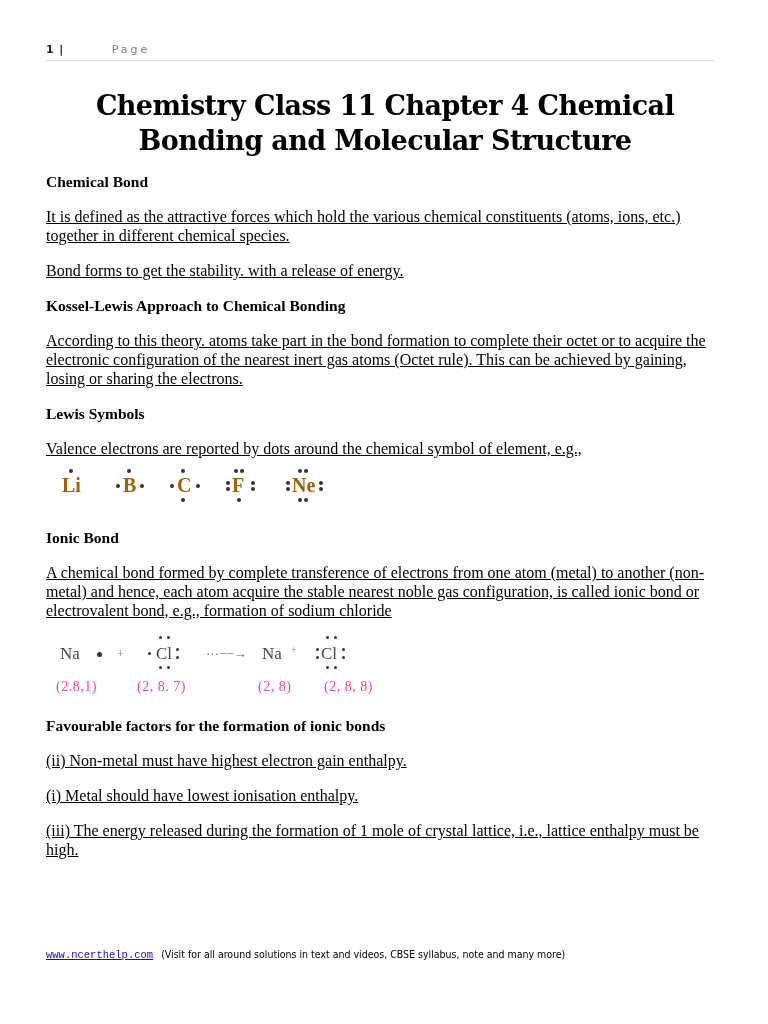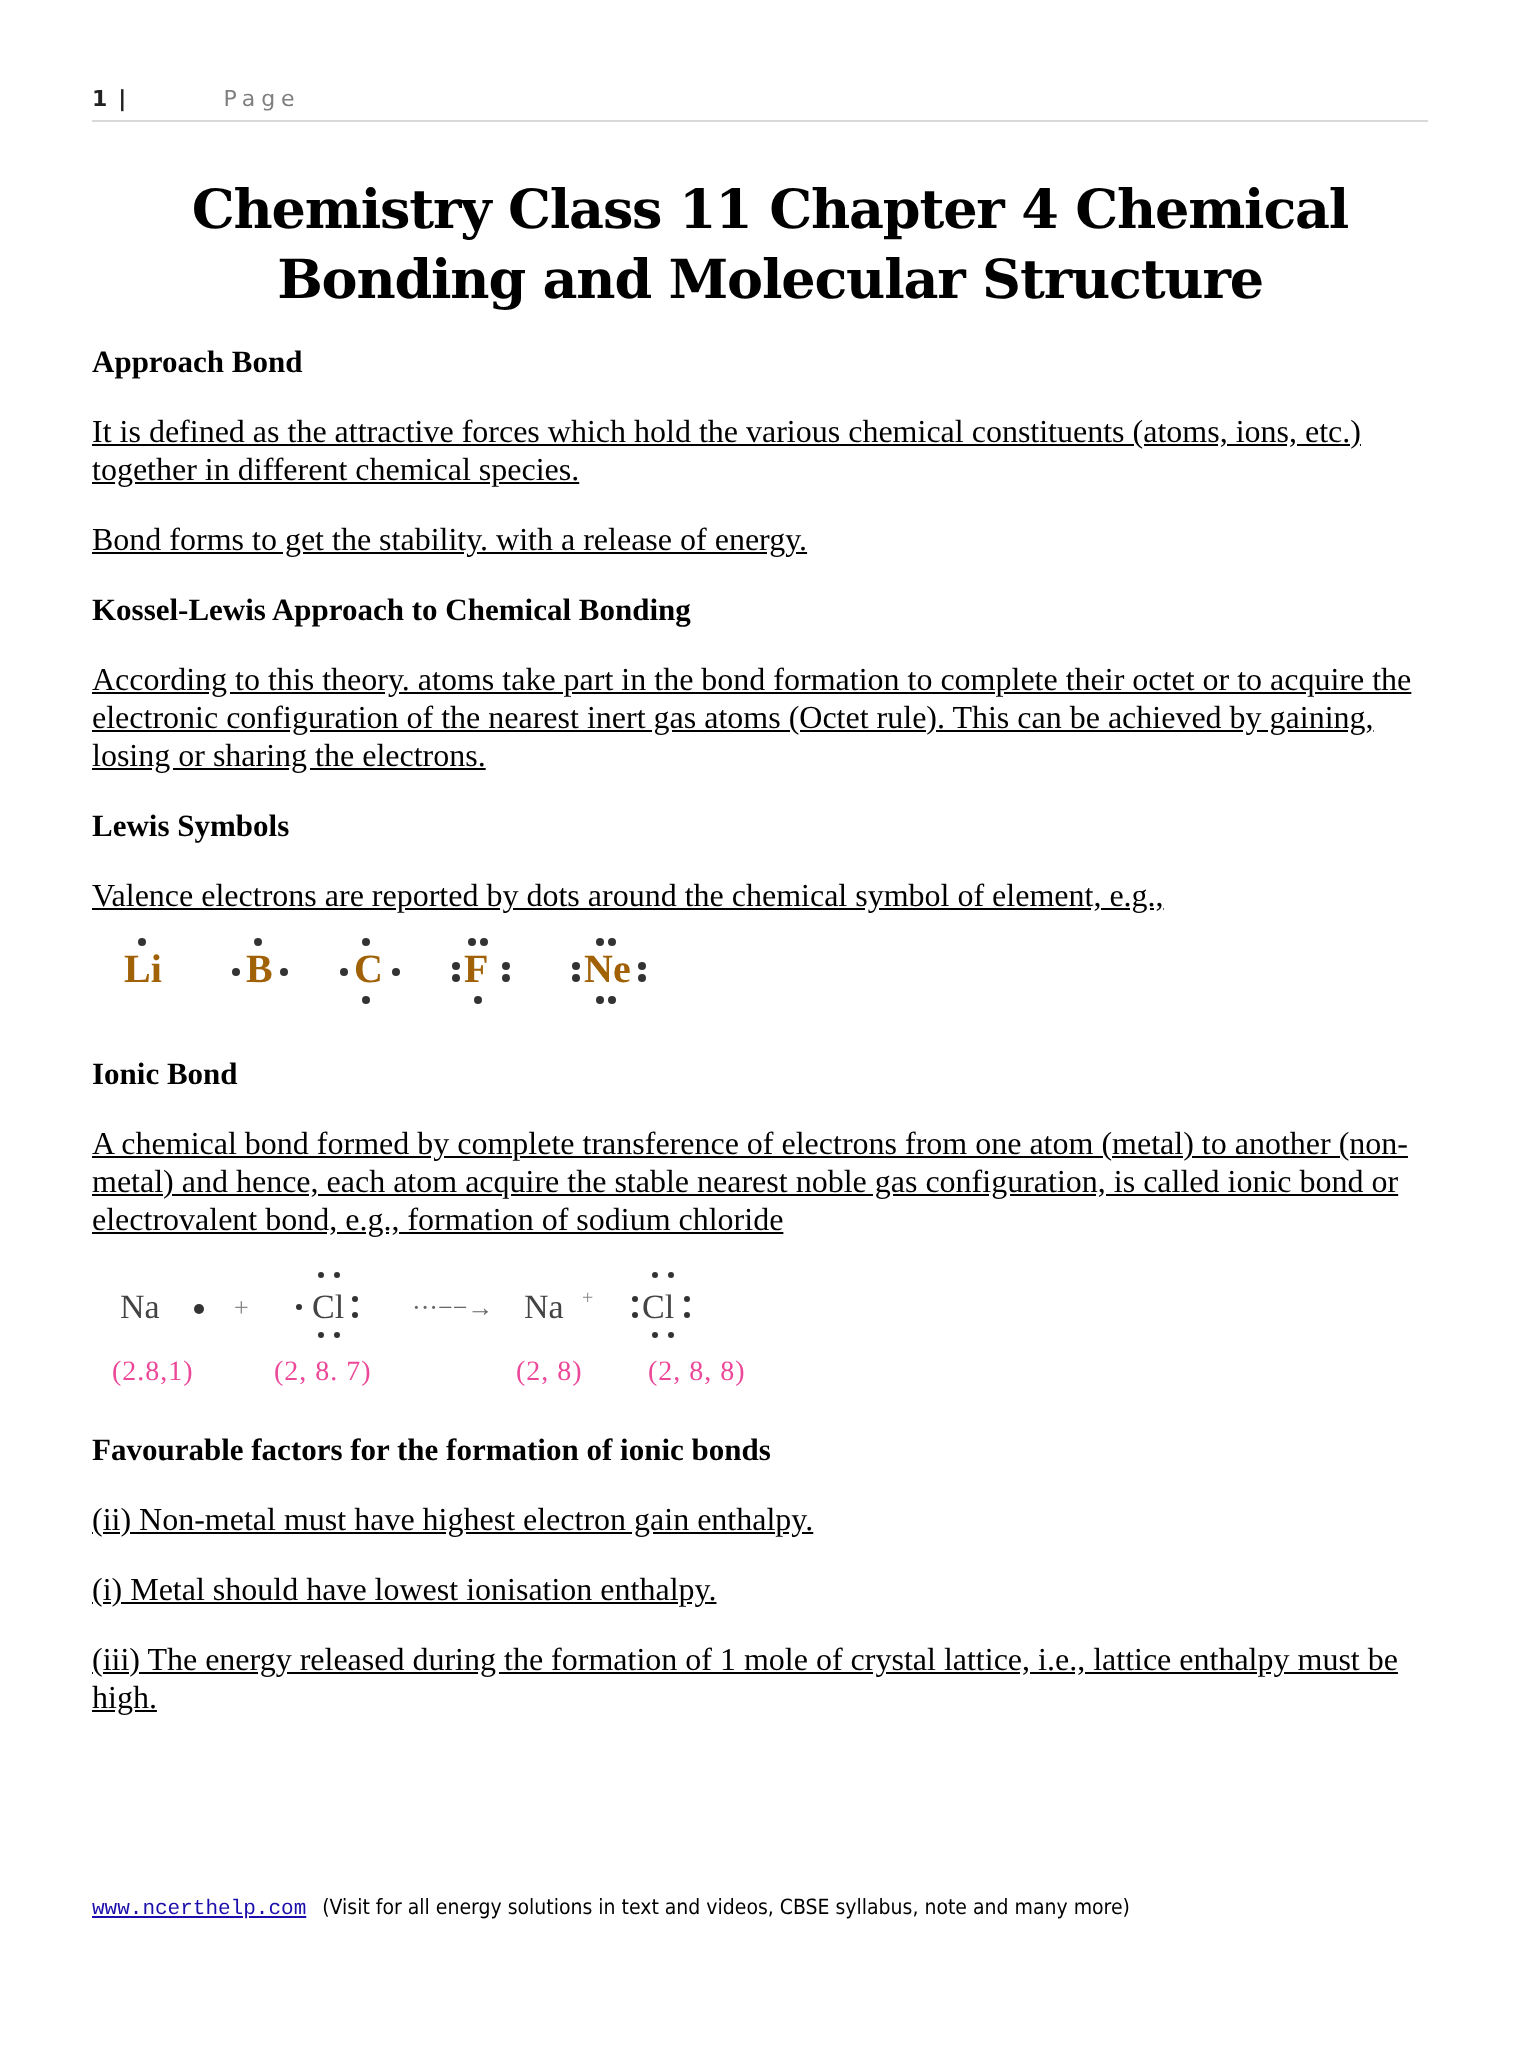--- a/index.html
+++ b/index.html
@@ -126,21 +126,21 @@
   <span class="word">Page</span>
 </div>
 
 <div class="title">
   <div>Chemistry Class 11 Chapter 4 Chemical</div>
   <div>Bonding and Molecular Structure</div>
 </div>
 
 <div class="content">
 
-  <h3>Approach Bond</h3>
+  <h3>Chemical Bond</h3>
   <p>It is defined as the attractive forces which hold the various chemical constituents (atoms, ions, etc.) together in different chemical species.</p>
   <p>Bond forms to get the stability. with a release of energy.</p>
 
   <h3>Kossel-Lewis Approach to Chemical Bonding</h3>
   <p>According to this theory. atoms take part in the bond formation to complete their octet or to acquire the electronic configuration of the nearest inert gas atoms (Octet rule). This can be achieved by gaining, losing or sharing the electrons.</p>
 
   <h3>Lewis Symbols</h3>
   <p style="margin-bottom:4px;">Valence electrons are reported by dots around the chemical symbol of element, e.g.,</p>
 
   <div class="lewis-row">
@@ -228,14 +228,14 @@
     <span class="eq-cfg" style="left:278px; top:51px;">(2, 8, 8)</span>
   </div>
 
   <h3>Favourable factors for the formation of ionic bonds</h3>
   <p>(ii) Non-metal must have highest electron gain enthalpy.</p>
   <p>(i) Metal should have lowest ionisation enthalpy.</p>
   <p>(iii) The energy released during the formation of 1 mole of crystal lattice, i.e., lattice enthalpy must be high.</p>
 </div>
 
 <div class="footer">
-  <a>www.ncerthelp.com</a><span>(Visit for all energy solutions in text and videos, CBSE syllabus, note and many more)</span>
+  <a>www.ncerthelp.com</a><span>(Visit for all around solutions in text and videos, CBSE syllabus, note and many more)</span>
 </div>
 
 </body></html>

